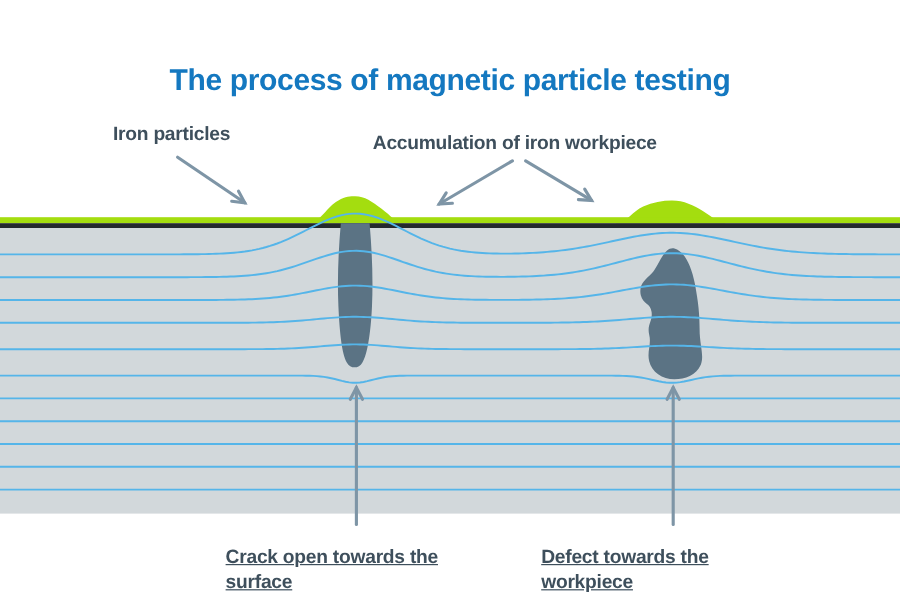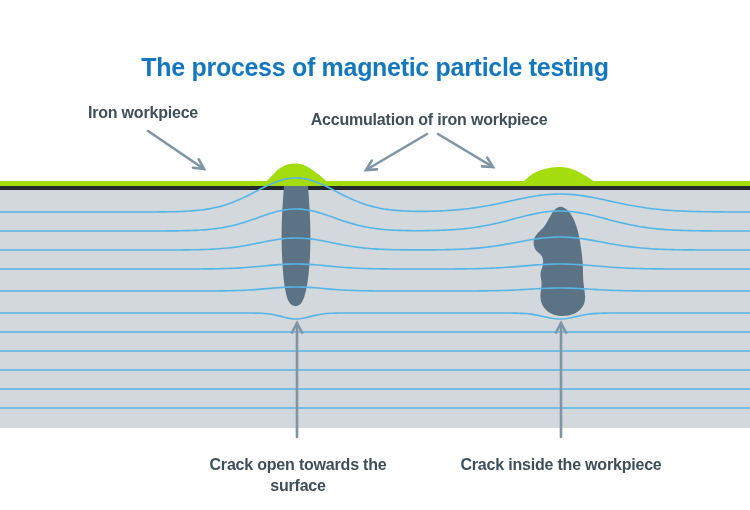--- a/index.html
+++ b/index.html
@@ -11,21 +11,21 @@
   .title{
     position:absolute;left:0;top:27px;width:750px;
     text-align:center;font-size:25px;font-weight:700;
     letter-spacing:-0.3px;color:var(--title-color);margin-top:26px;
   }
   .callout{
     position:absolute;font-size:16px;font-weight:700;
     color:var(--label-color);letter-spacing:-0.2px;white-space:nowrap;
     transform:translateX(-50%);
   }
-  .callout.bottom{white-space:normal;text-align:center;line-height:21px;width:220px;}
+  .callout.bottom{white-space:normal;line-height:21px;width:220px;text-decoration:underline;}
   #diagram{position:absolute;left:0;top:0;}
 </style>
 </head>
 <body style="background: rgb(255, 255, 255);">
 
 <svg id="diagram" width="750" height="510" viewBox="0 0 750 510">
 
   <rect id="workpiece" x="0" y="190" width="750" height="238" style="fill: rgb(210, 216, 219);"></rect>
 
   <path id="bump-crack" d="M 256 186
@@ -85,19 +85,19 @@
       <path d="M 482.02007173094194 166.33578978753732 L 493 167 L 487.2469070976821 157.62439750963708" fill="none" stroke="#7e95a6" stroke-width="2.6" stroke-linecap="round"></path>
       <path d="M 297 437 L 297 323" fill="none" stroke="#7e95a6" stroke-width="2.6" stroke-linecap="round"></path>
       <path d="M 302.0795709309563 332.7569441505721 L 297 323 L 291.9204290690437 332.7569441505721" fill="none" stroke="#7e95a6" stroke-width="2.6" stroke-linecap="round"></path>
       <path d="M 561 437 L 561 323" fill="none" stroke="#7e95a6" stroke-width="2.6" stroke-linecap="round"></path>
       <path d="M 566.0795709309563 332.7569441505721 L 561 323 L 555.9204290690437 332.7569441505721" fill="none" stroke="#7e95a6" stroke-width="2.6" stroke-linecap="round"></path>
     </g>
 </svg>
 
 <div class="title">The process of magnetic particle testing</div>
 
-<div class="callout" style="left:143px;top:104px">Iron workpiece</div>
+<div class="callout" style="left:143px;top:104px">Iron particles</div>
 
 <div class="callout" style="left:429px;top:111px">Accumulation of iron workpiece</div>
 
 <div class="callout bottom" style="left:298px;top:454px">Crack open towards the surface</div>
 
-<div class="callout bottom" style="left:561px;top:454px">Crack inside the workpiece</div>
+<div class="callout bottom" style="left:561px;top:454px">Defect towards the workpiece</div>
 
 </body></html>

